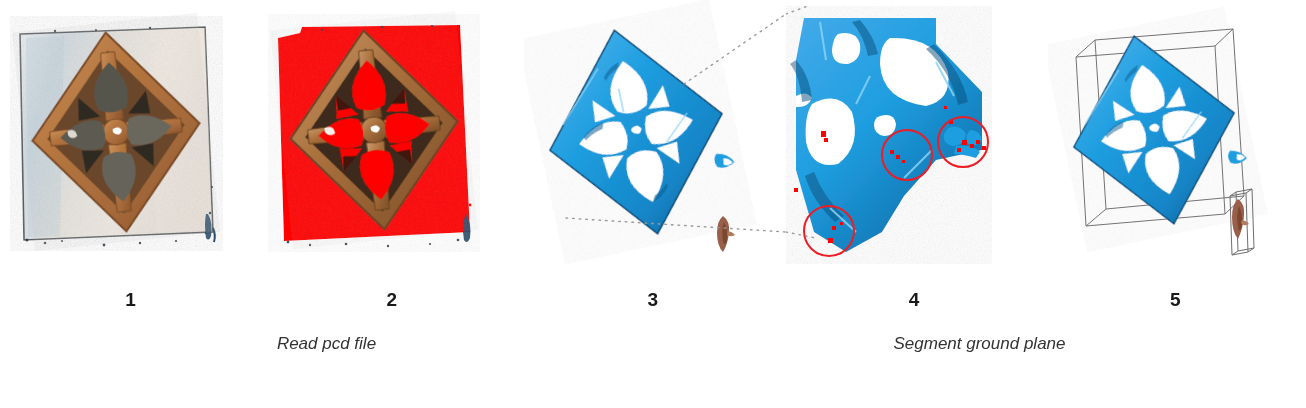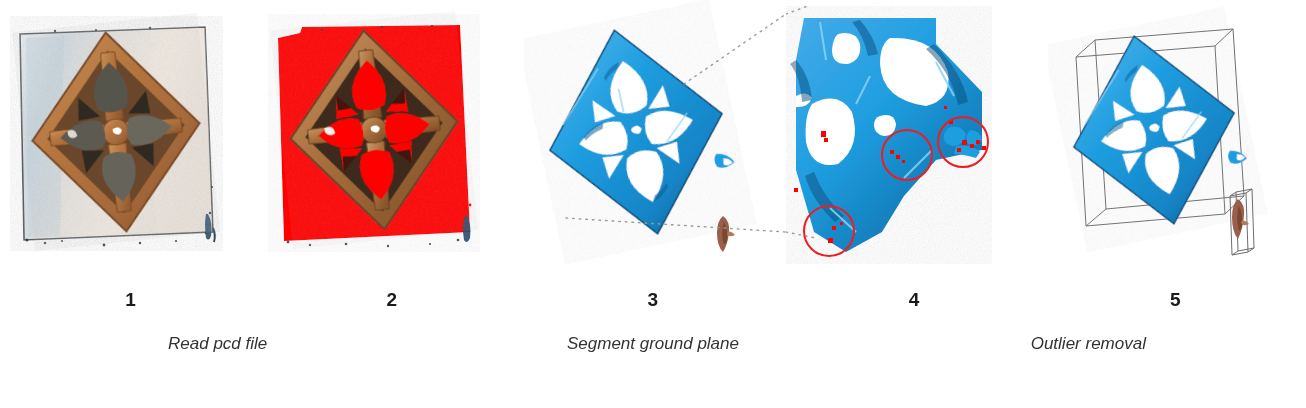--- a/index.html
+++ b/index.html
@@ -500,18 +500,15 @@
     </div>
   </div>
 
   <div class="captions-row">
     <div class="col">
       <div class="step-caption">Read pcd file</div>
     </div>
     <div class="col">
       <div class="step-caption">Segment ground plane</div>
     </div>
-    <div class="col">
-      <div class="step-caption">Outlier removal</div>
-    </div>
   </div>
 
 </div>
 
 </body></html>

